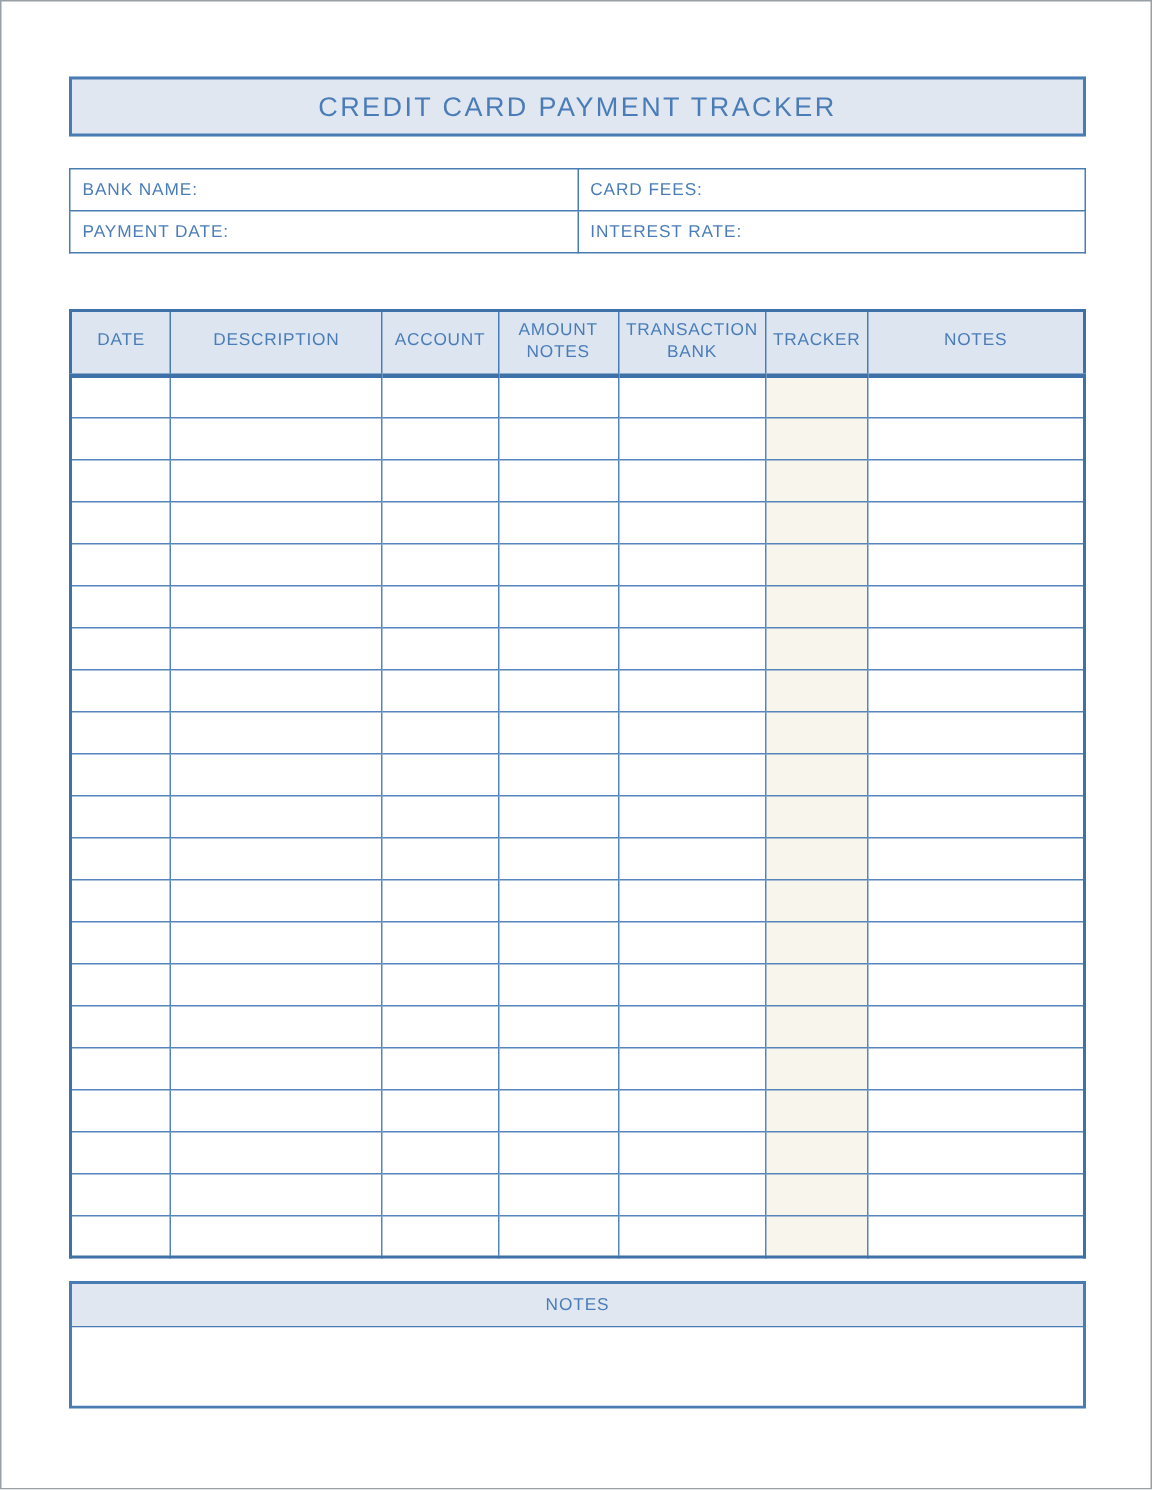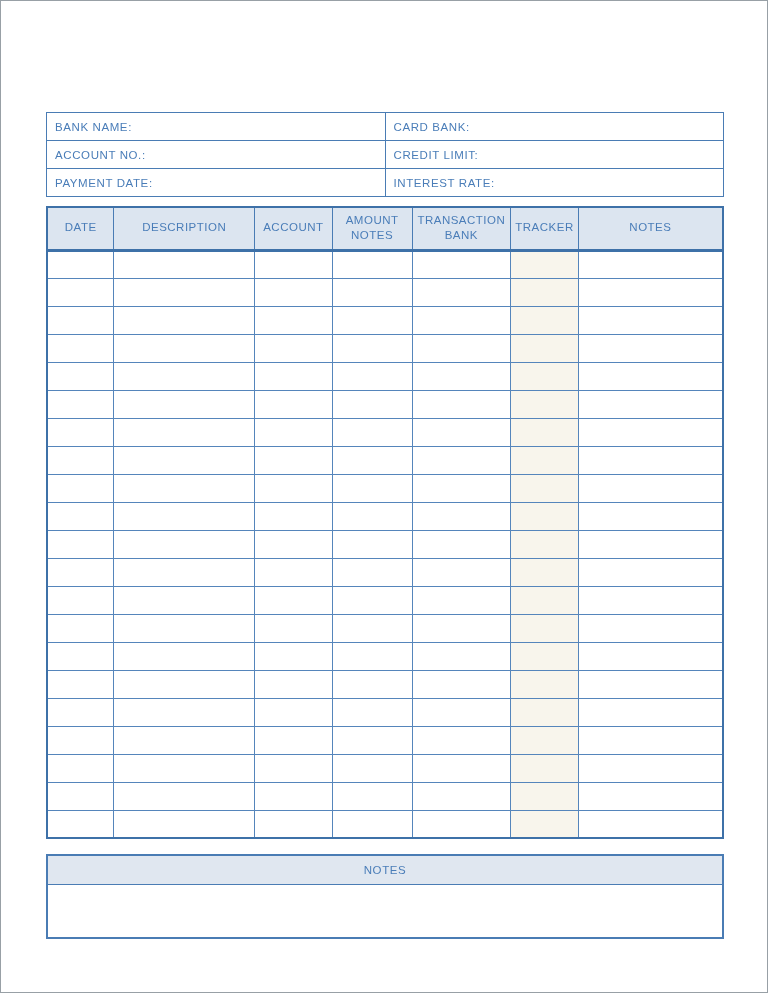--- a/index.html
+++ b/index.html
@@ -86,37 +86,32 @@
     display:flex;align-items:center;justify-content:center;
     font-size:11.5px;letter-spacing:.6px;
   }
   .notes-body{height:52px;background:#ffffff;}
 </style>
 </head>
 <body>
 
 <div class="page">
 
+  <div class="title-box">
+    <span>CREDIT CARD PAYMENT TRACKER</span>
+  </div>
 
   <table class="info-table">
     <tbody>
         <tr>
       <td>
         <span>BANK NAME:</span>
       </td>
       <td>
-        <span>CARD BANK:</span>
-      </td>
-    </tr>
-    <tr>
-      <td>
-        <span>ACCOUNT NO.:</span>
-      </td>
-      <td>
-        <span>CREDIT LIMIT:</span>
+        <span>CARD FEES:</span>
       </td>
     </tr>
     <tr>
       <td>
         <span>PAYMENT DATE:</span>
       </td>
       <td>
         <span>INTEREST RATE:</span>
       </td>
     </tr>

